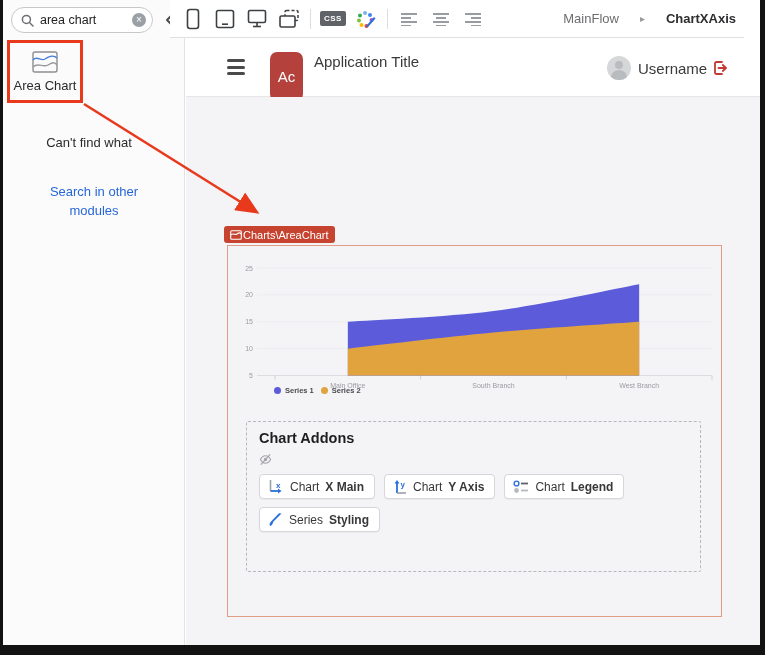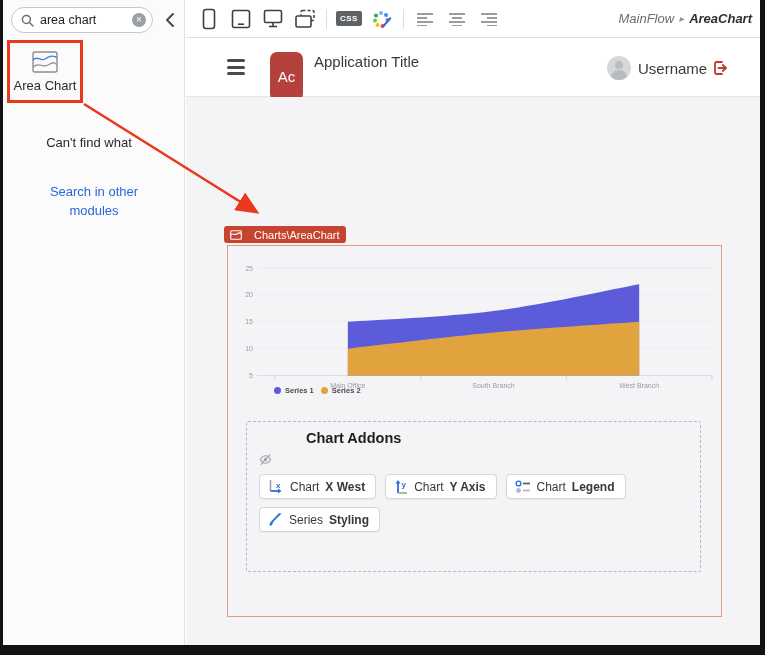--- a/index.html
+++ b/index.html
@@ -20,51 +20,51 @@
   .clear-btn { width:14px; height:14px; border-radius:50%; background:#9aa0a6; color:#fff; font-size:10px; line-height:14px; text-align:center; cursor:pointer; flex:0 0 auto; }
   .collapse-chevron { position:absolute; left:160px; top:9px; width:16px; height:22px; cursor:pointer; }
 
   .widget-tile { position:absolute; left:4px; top:40px; width:76px; height:63px; border:3px solid #e8391d; background:#fbfbfc; display:flex; flex-direction:column; align-items:center; justify-content:center; gap:4px; cursor:pointer; }
   .widget-tile .tile-label { font-size:13px; color:#2b2b2e; white-space:nowrap; }
 
   .notfound { position:absolute; left:0; top:133px; width:172px; text-align:center; font-size:13px; line-height:19px; color:#2b2b2e; }
   .other-link { position:absolute; left:0; top:182px; width:182px; text-align:center; font-size:13px; line-height:19px; color:#2767d9; cursor:pointer; }
 
   
-  #toolbar { position:absolute; left:186px; top:0; width:574px; height:38px; background:#fff; border-bottom:1px solid #e0e0e2; display:flex; align-items:center; padding-left:11px; }
+  #toolbar { position:absolute; left:170px; top:0; width:574px; height:38px; background:#fff; border-bottom:1px solid #e0e0e2; display:flex; align-items:center; padding-left:11px; }
   .tb-icon { display:flex; align-items:center; justify-content:center; width:24px; height:24px; cursor:pointer; }
   .tb-gap { margin-right:8px; }
   .tb-divider { width:1px; height:20px; background:#ddddde; margin:0 9px; }
   .css-badge { background:#5f6368; color:#fff; font-size:8px; font-weight:bold; letter-spacing:.5px; border-radius:2px; padding:3px 4px; cursor:pointer; }
-  .breadcrumb { position:absolute; right:8px; top:0; height:36px; display:flex; align-items:center; gap:5px; font-size:13px;font-style:italic; }
+  .breadcrumb { position:absolute; right:8px; top:0; height:36px; display:flex; align-items:center; gap:21px; font-size:13px; }
   .breadcrumb .parent { color:#6d6d70; cursor:pointer; }
   .breadcrumb .sep { color:#98989c; font-size:10px; }
   .breadcrumb .current { color:#2e2e30; font-weight:bold; }
 
   
   #appheader { position:absolute; left:186px; top:39px; width:574px; height:58px; background:#fff; border-bottom:1px solid #e6e6e8; }
   .hamburger { position:absolute; left:41px; top:20px; width:18px; height:16px; display:flex; flex-direction:column; justify-content:space-between; cursor:pointer; }
   .hamburger span { display:block; height:3px; border-radius:1.5px; background:#4a4a4d; }
   .app-logo { position:absolute; left:84px; top:13px; width:33px; height:49px; border-radius:7px; background:#b5413c; color:#fff; font-size:15px; display:flex; align-items:center; justify-content:center; }
   .app-title { position:absolute; left:128px; top:14px; font-size:15px; color:#3a3a3d; }
   .avatar { position:absolute; left:421px; top:17px; width:24px; height:24px; border-radius:50%; background:#d5d7d9; overflow:hidden; }
   .user-name { position:absolute; left:452px; top:21px; font-size:15px; color:#3a3a3d; }
   .logout { position:absolute; left:526px; top:21px; width:16px; height:16px; cursor:pointer; }
 
   
   #content { position:absolute; left:186px; top:97px; width:574px; height:548px; background:#f4f4f6; }
-  .widget-badge { position:absolute; left:38px; top:129px; height:17px; background:#c5432f; border-radius:3px; color:#fff; font-size:11px; display:flex; align-items:center; gap:12px; padding:0 6px; cursor:pointer; }
+  .widget-badge { position:absolute; left:38px; top:129px; height:17px; background:#c5432f; border-radius:3px; color:#fff; font-size:11px; display:flex; align-items:center; gap:1px; padding:0 6px; cursor:pointer; }
   .widget-border { position:absolute; left:41px; top:148px; width:495px; height:372px; border:1px solid #e19c86; cursor:pointer; }
   .chart-svg { position:absolute; left:0; top:0; pointer-events:none; }
   .chart-legend { position:absolute; left:88px; top:289px; width:438px; display:flex; gap:7px; }
   .legend-item { display:flex; align-items:center; gap:4px; font-size:7.5px; font-weight:bold; color:#4a4a4e; }
   .legend-dot { width:7px; height:7px; border-radius:50%; }
 
   .addons-box { position:absolute; left:60px; top:324px; width:455px; height:151px; border:1px dashed #b7b7bd; border-radius:2px; padding:8px 12px; }
-  .addons-title { font-size:14.5px; font-weight:bold; color:#1e1e20; margin-bottom:5px;margin-left:47px; }
+  .addons-title { font-size:14.5px; font-weight:bold; color:#1e1e20; margin-bottom:5px; }
   .addons-note { display:flex; gap:4px; color:#a7a7ac; font-size:11.5px; line-height:16px; }
   .addons-note .note-lines { }
   .addon-row { display:flex; gap:9px; margin-top:8px; }
   .addon-btn { display:inline-flex; align-items:center; gap:6px; background:#fff; border:1px solid #d6d6da; border-radius:4px; padding:4px 10px 4px 8px; font-size:12px; color:#38383b; font-family:"Liberation Sans",sans-serif; cursor:pointer; box-shadow:0 1px 1px rgba(0,0,0,.04); height:25px; }
   .addon-btn b { font-weight:bold; }
 
   
   #annotation { position:absolute; left:0; top:0; z-index:50; pointer-events:none; }
 </style>
 </head>
@@ -169,21 +169,21 @@
             <line x1="1" y1="2" x2="17" y2="2"></line>
             <line x1="7" y1="6" x2="17" y2="6"></line>
             <line x1="1" y1="10" x2="17" y2="10"></line>
             <line x1="7" y1="14" x2="17" y2="14"></line>
           </g>
       </svg>
     </div>
     <div class="breadcrumb">
       <span class="parent">MainFlow</span>
       <span class="sep">▸</span>
-      <span class="current">AreaChart</span>
+      <span class="current">ChartXAxis</span>
     </div>
   </div>
 
   <div id="appheader">
     <div class="hamburger">
         <span></span>
         <span></span>
         <span></span>
       </div>
     <div class="app-logo">Ac</div>
@@ -257,21 +257,21 @@
       </div>
       <div class="addon-row">
         <button class="addon-btn">
           <svg width="16" height="15" viewBox="0 0 16 15">
             <line x1="2.5" y1="1" x2="2.5" y2="12" stroke="#9aa0a6" stroke-width="1.6"></line>
             <line x1="2.5" y1="12" x2="12" y2="12" stroke="#2a6fdb" stroke-width="1.8"></line>
             <polyline points="10,9.5 13.5,12 10,14.5" fill="#2a6fdb" stroke="none"></polyline>
             <text x="8" y="8.5" font-size="8" font-weight="bold" fill="#2a6fdb" font-family="Liberation Sans, sans-serif">x</text>
           </svg>
           <span>Chart </span>
-            <b>X West</b>
+            <b>X Main</b>
         </button>
         <button class="addon-btn">
           <svg width="14" height="16" viewBox="0 0 14 16">
             <line x1="4" y1="3" x2="4" y2="14" stroke="#2a6fdb" stroke-width="1.8"></line>
             <polyline points="1.5,4.5 4,1 6.5,4.5" fill="#2a6fdb" stroke="none"></polyline>
             <line x1="4" y1="14" x2="13" y2="14" stroke="#9aa0a6" stroke-width="1.6"></line>
             <text x="7.5" y="8" font-size="8" font-weight="bold" fill="#2a6fdb" font-family="Liberation Sans, sans-serif">y</text>
           </svg>
           <span>Chart </span>
             <b>Y Axis</b>

